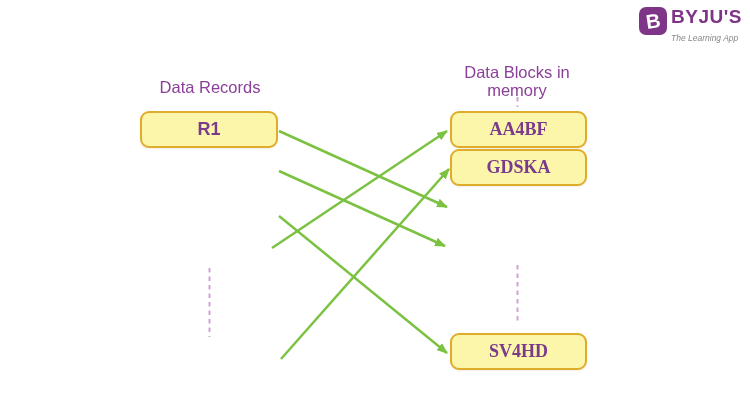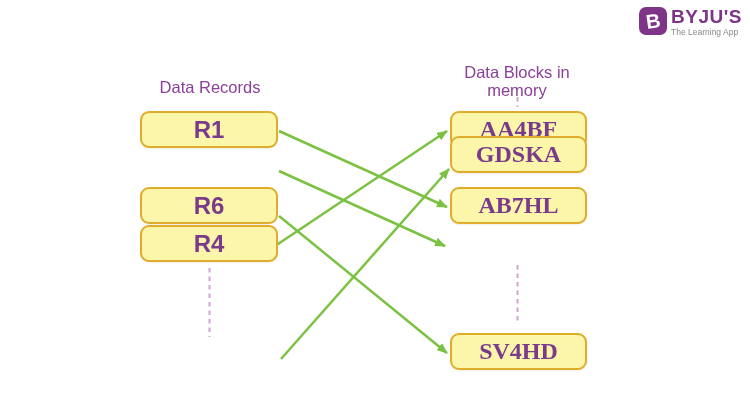--- a/index.html
+++ b/index.html
@@ -16,34 +16,34 @@
   .logo-b{
     color:#ffffff;font-weight:bold;font-size:20px;line-height:1;
     transform:rotate(-8deg);display:block;
   }
   .logo-text{margin-left:4px;}
   .logo-brand{
     color:var(--logo-purple);font-weight:bold;font-size:19px;line-height:19px;
     letter-spacing:0.5px;
     text-align:right;
   }
-  .logo-tagline{color:var(--tagline-gray);font-size:8.5px;line-height:10px;margin-top:1px;}
+  .logo-tagline{color:var(--tagline-gray);font-size:8.5px;line-height:10px;margin-top:7px;font-style:italic;}
   
   .heading{
     position:absolute;text-align:center;color:var(--heading-text);
     font-size:16.5px;line-height:18px;
   }
   .heading-left{left:125px;top:78px;width:170px;}
   .heading-right{left:437px;top:63px;width:160px;}
   
   .node{
     position:absolute;height:33px;
     background:var(--box-fill);border:2px solid var(--box-border);border-radius:9px;
     display:flex;align-items:center;justify-content:center;
-    color:var(--label-text);font-weight:bold;font-size:24px;
+    color:var(--label-text);font-weight:bold;font-size:18px;
     box-shadow:0 1px 2px rgba(120,90,0,0.10);
   }
   .node.rec{left:140px;width:134px;}
   .node.blk{left:450px;width:133px;font-family:Liberation Serif, serif;}
   
   #arrow-layer{position:absolute;left:0;top:0;pointer-events:none;}
   .dash{stroke:var(--dash-color);stroke-width:2;stroke-dasharray:4.5 4;}
 </style>
 </head>
 <body>
@@ -76,21 +76,18 @@
     <line class="dash" x1="517.5" y1="265" x2="517.5" y2="322"></line>
     <line class="dash" x1="517.5" y1="97" x2="517.5" y2="107"></line>
   <line x1="279" y1="131" x2="447" y2="207" stroke="#7CC242" stroke-width="2.5" marker-end="url(#ah)"></line>
       <line x1="279" y1="171" x2="445" y2="246" stroke="#7CC242" stroke-width="2.5" marker-end="url(#ah)"></line>
       <line x1="279" y1="216" x2="447" y2="353" stroke="#7CC242" stroke-width="2.5" marker-end="url(#ah)"></line>
       <line x1="272" y1="248" x2="447" y2="131" stroke="#7CC242" stroke-width="2.5" marker-end="url(#ah)"></line>
       <line x1="281" y1="359" x2="449" y2="169" stroke="#7CC242" stroke-width="2.5" marker-end="url(#ah)"></line>
     </svg>
 
   <div class="node rec" style="top:111px">R1</div>
-  <div class="node rec" style="top:187px">R6</div>
-  <div class="node rec" style="top:225px">R4</div>
 
   <div class="node blk" style="top:111px">AA4BF</div>
-  <div class="node blk" style="top:136px">GDSKA</div>
-  <div class="node blk" style="top:187px">AB7HL</div>
+  <div class="node blk" style="top:149px">GDSKA</div>
   <div class="node blk" style="top:333px">SV4HD</div>
 
 </div>
 
 </body></html>

